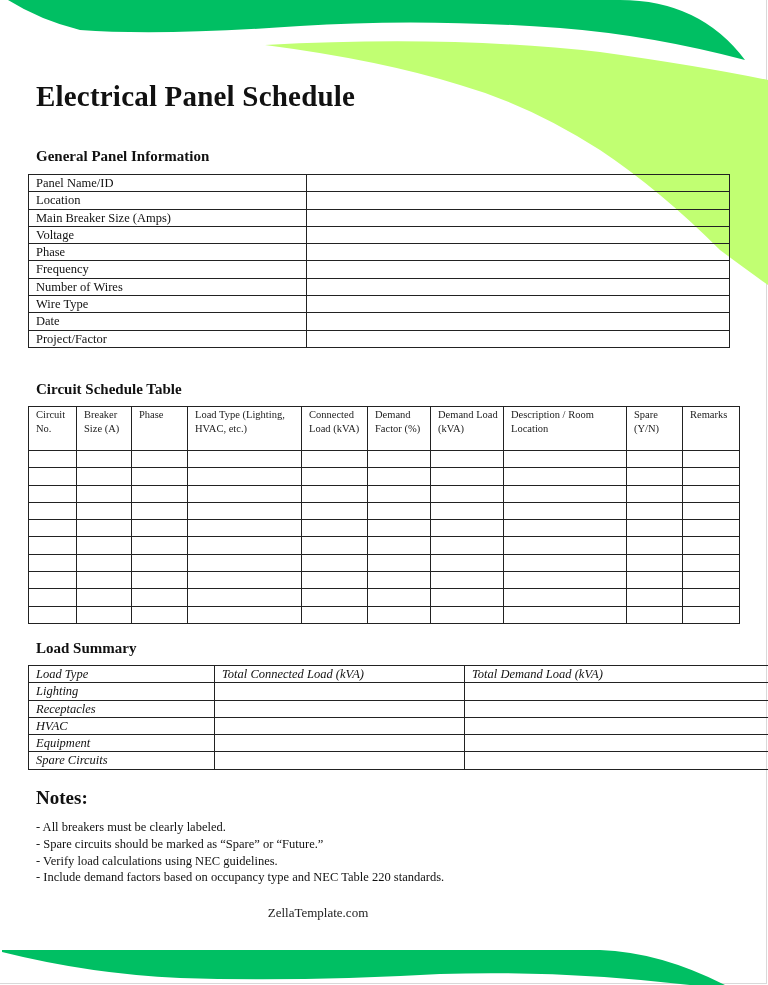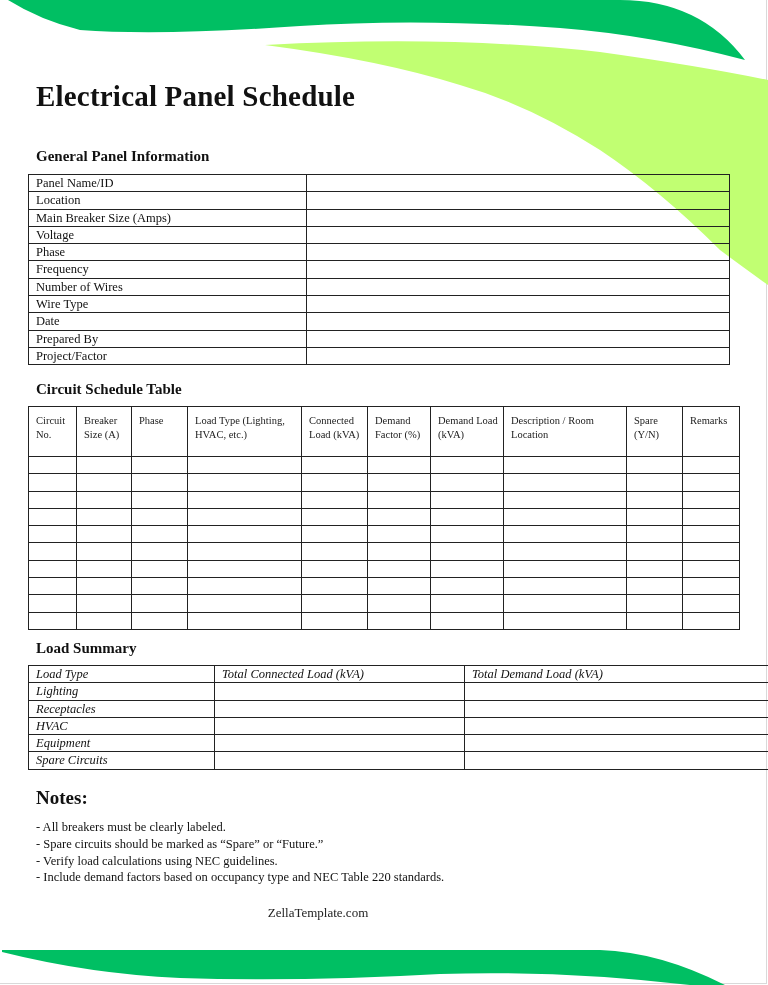--- a/index.html
+++ b/index.html
@@ -9,21 +9,21 @@
   .waves-top, .waves-bottom { position:absolute; left:0; pointer-events:none; }
   .waves-top { top:0; width:768px; height:300px; }
   .waves-bottom { top:940px; width:768px; height:45px; }
   .title { position:absolute; left:36px; top:80px; font-family:"Liberation Serif","DejaVu Serif",serif; font-weight:bold; font-size:29px; letter-spacing:0.2px; margin:0; }
   .section-title { position:absolute; left:36px; font-family:"Liberation Serif","DejaVu Serif",serif; font-weight:bold; font-size:15px; margin:0;text-align:right; }
   table { border-collapse:collapse; position:absolute; table-layout:fixed; }
   td, th { border:1px solid #222; padding:0 0 0 7px; font-family:"Liberation Serif","DejaVu Serif",serif; font-weight:normal; text-align:left; vertical-align:top; }
   .gen-table { left:28px; top:174px; width:702px; }
   .gen-table td { height:16.3px; font-size:12.5px; line-height:16px; }
   .circ-table { left:28px; top:406px; width:711px; }
-  .circ-table th { font-size:10.5px; line-height:13.5px; height:42px; padding:7px 2px 0 7px; color:#222; }
+  .circ-table th { font-size:10.5px; line-height:13.5px; height:42px; padding:1px 2px 0 7px; color:#222; }
   .circ-table td { height:16.3px; }
   .sum-table { left:28px; top:665px; width:760px;font-style:italic; }
   .sum-table th, .sum-table td { font-size:12.5px; line-height:16px; height:16.3px; }
   .notes { position:absolute; left:36px; top:787px; }
   .notes-title { font-family:"Liberation Serif","DejaVu Serif",serif; font-weight:bold; font-size:19px; margin:0 0 10px 0; }
   .note-item { font-family:"Liberation Serif","DejaVu Serif",serif; font-size:12.5px; line-height:16.8px; margin:0; }
   .footer { position:absolute; left:0; width:636px; top:905px; text-align:center; font-family:"Liberation Serif","DejaVu Serif",serif; font-size:13px; color:#222; }
 </style>
 </head>
 <body>
@@ -71,24 +71,20 @@
       <tr>
         <td>Number of Wires</td>
         <td></td>
       </tr>
       <tr>
         <td>Wire Type</td>
         <td></td>
       </tr>
       <tr>
         <td>Date</td>
-        <td></td>
-      </tr>
-      <tr>
-        <td>Prepared By</td>
         <td></td>
       </tr>
       <tr>
         <td>Project/Factor</td>
         <td></td>
       </tr>
     </tbody>
 </table>
 
 <h2 class="section-title" style="top:381px;">Circuit Schedule  Table</h2>

